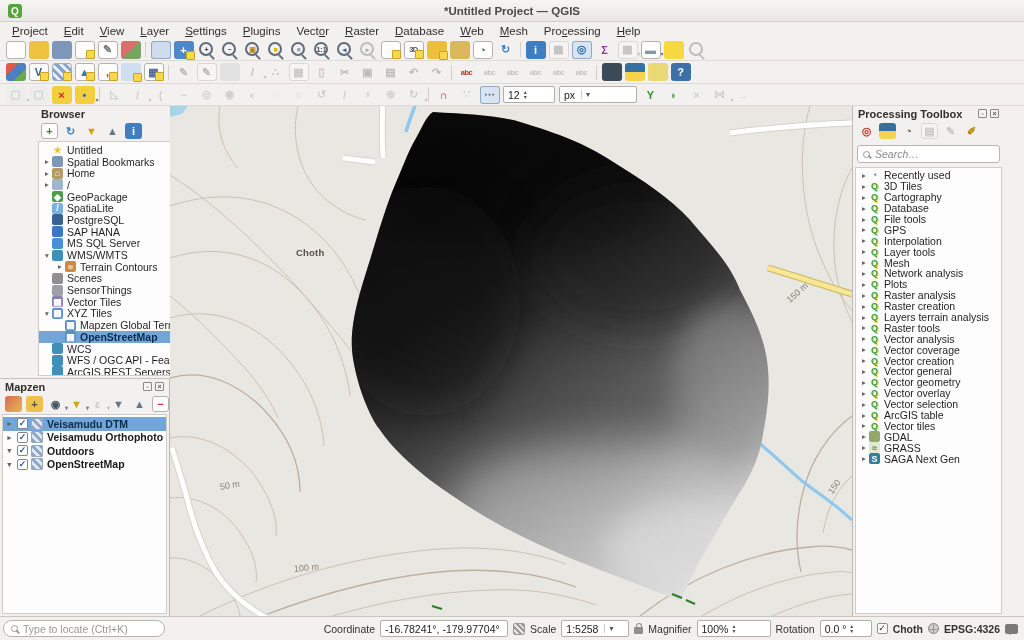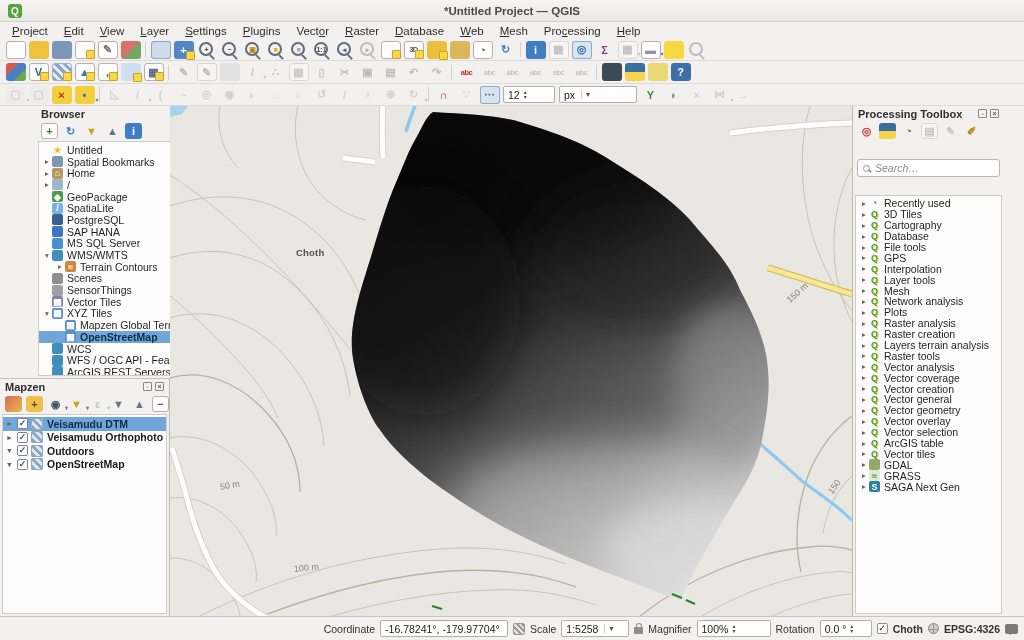--- a/index.html
+++ b/index.html
@@ -56,21 +56,21 @@
   .pti.dd::after { content:"▾"; position:absolute; right:-4px; bottom:1px; font-size:6px; color:#777; }
   .tree { flex:1; background:#fdfdfd; border:1px solid #cfccc7; margin:0 2px 2px 2px; overflow:hidden; padding-top:2px; }
   .trow { display:flex; align-items:center; height:11.7px; padding-left:3px; font-size:10.5px; color:#1f1f1f; white-space:nowrap; }
   .trow .exp { width:10px; font-size:7.5px; color:#666; text-align:center; flex:none; }
   .trow .ticon { width:11px; height:11px; border-radius:2px; margin-right:4px; flex:none; display:flex; align-items:center; justify-content:center; font-size:9px; font-weight:bold; }
   .trow.lvl1 { padding-left:16px; }
   .trow.sel { background:#73a6d8; }
   .trow.sel .tlabel { color:#0d2b4d; font-weight:bold; }
   #processing-tree .trow { height:10.9px; }
   .qg { color:#3f9b45; font-weight:bold; text-shadow:1px 1px 0 #e7d24b; }
-  .searchbox { margin:18px 4px; height:18px; border:1px solid #b9b6b1; border-radius:3px; background:#fff; display:flex; align-items:center; gap:5px; padding:0 5px; color:#8a8a8a; font-style:italic; font-size:10.5px; flex:none; }
+  .searchbox { margin:4px 4px; height:18px; border:1px solid #b9b6b1; border-radius:3px; background:#fff; display:flex; align-items:center; gap:5px; padding:0 5px; color:#8a8a8a; font-style:italic; font-size:10.5px; flex:none; }
   .mini-mag { width:7px; height:7px; border:1.5px solid #999; border-radius:50%; position:relative; flex:none; }
   .mini-mag::after { content:""; position:absolute; width:4px; height:1.5px; background:#999; right:-3px; bottom:-1px; transform:rotate(45deg); }
 
   
   #layers-tree .lrow { display:flex; align-items:center; height:13.5px; padding:1px 2px; font-size:10.5px; font-weight:bold; white-space:nowrap; color:#1a1a1a; }
   #layers-tree .lrow.sel { background:#73a6d8; }
   #layers-tree .lrow.sel .tlabel { color:#0d2b4d; }
   .lrow .exp { width:9px; font-size:7.5px; color:#666; text-align:center; flex:none; }
   .cb { width:11px; height:11px; border:1px solid #858585; background:#fff; border-radius:2px; flex:none; margin:0 3px; font-size:9px; line-height:9px; text-align:center; color:#2458a6; }
   .cb::before { content:"✓"; }
@@ -835,20 +835,24 @@
 
         <div class="trow">
           <span class="exp">▸</span>
           <span class="ticon" style="background: rgb(47, 127, 159); color: rgb(255, 255, 255);">S</span>
           <span class="tlabel">SAGA Next Gen</span>
         </div>
       </div>
   </div>
 
   <div id="statusbar">
+    <div id="locator">
+      <span class="mini-mag"></span>
+      <span>Type to locate (Ctrl+K)</span>
+    </div>
     <div class="rgroup">
       <span class="slabel">Coordinate</span>
       <span class="sbox" style="width:128px">
           <span>-16.78241°, -179.97704°</span>
         </span>
       <span class="ext-ico"></span>
       <span class="slabel">Scale</span>
       <span class="sbox combo" style="width:68px">
           <span>1:5258</span>
         </span>

